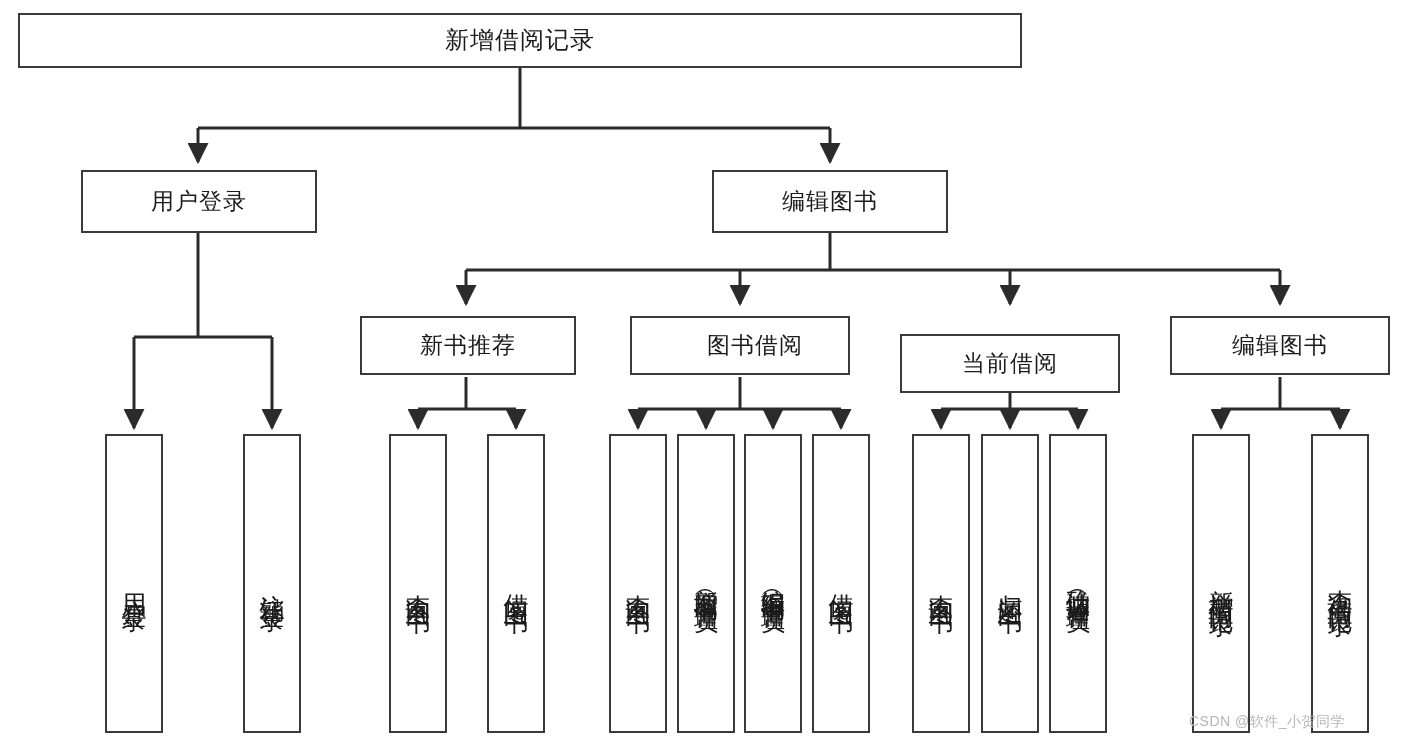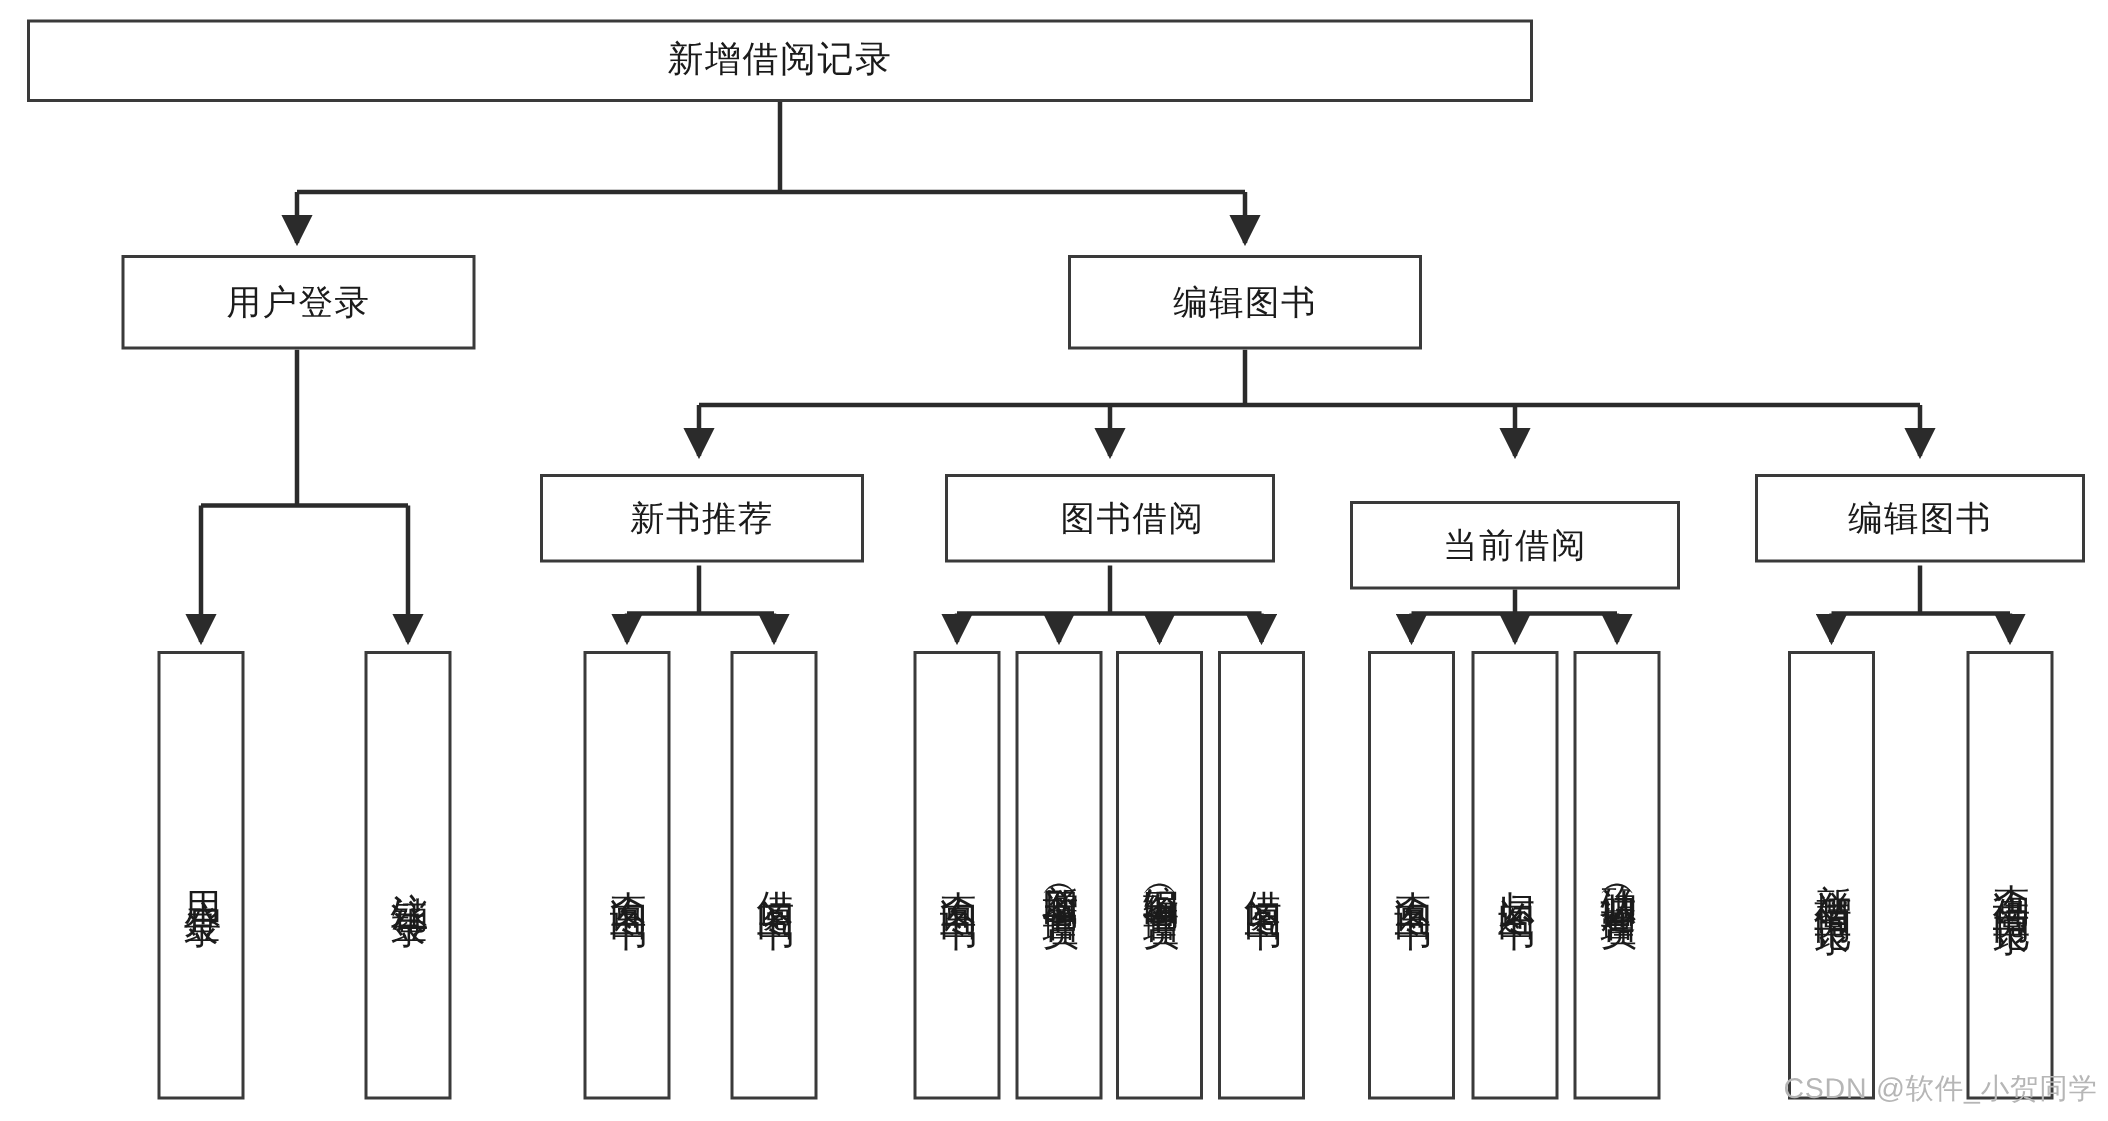--- a/index.html
+++ b/index.html
@@ -61,21 +61,21 @@
     max-height: 100%;
   }
   .node.vert.tall .lbl {
     font-size: 24px;
     letter-spacing: 3px;
   }
   #watermark {
     position: absolute;
     left: 1189px;
     top: 713px;
-    font-size: 19px;
+    font-size: 14px;
     color: #b6b6b6;
     white-space: nowrap;
     letter-spacing: 0.5px;
   }
 </style>
 </head>
 <body>
 
 <div id="stage">
 

